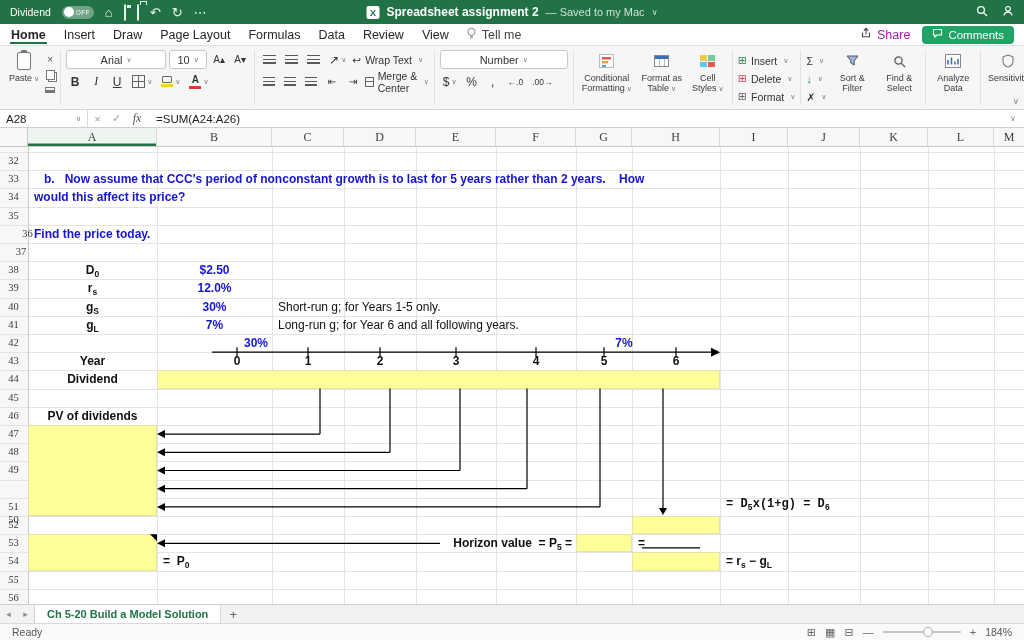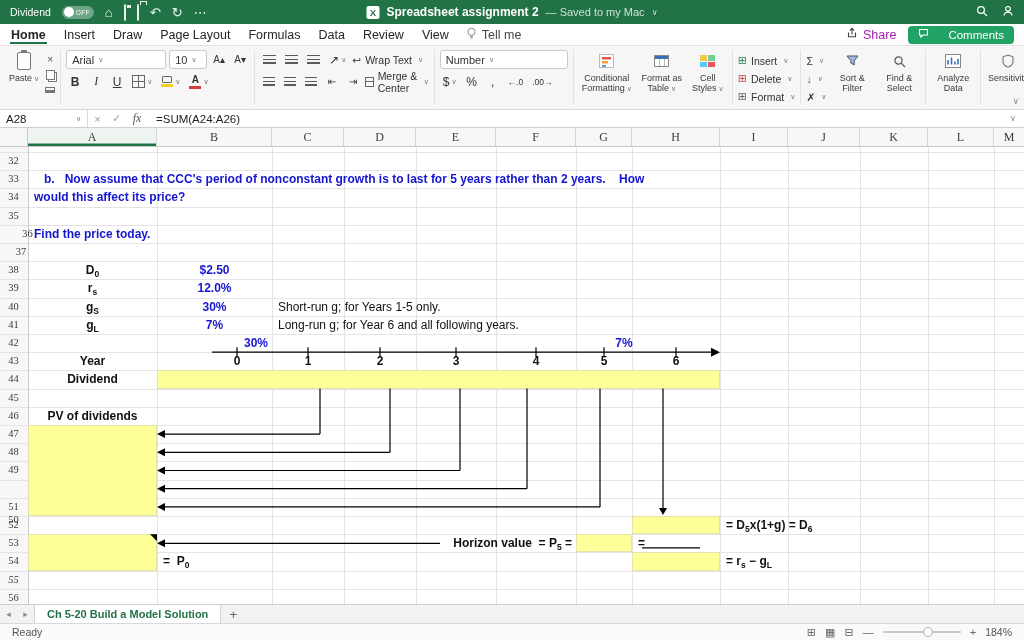--- a/index.html
+++ b/index.html
@@ -26,33 +26,33 @@
 .tb-right{margin-left:auto;display:flex;align-items:center;gap:14px}
 
 
 .menubar{position:absolute;top:24px;left:0;right:0;height:22px;background:#fff;border-bottom:1px solid #e3e3e3;display:flex;align-items:center;padding:0 10px;font-size:12.5px;color:#262626}
 #menu-tabs{display:flex;gap:16px;align-items:center}
 .mtab{cursor:pointer;padding:2px 1px;white-space:nowrap}
 .mtab.active{font-weight:bold;box-shadow:inset 0 -2px 0 var(--excel-green)}
 .tellme{display:flex;align-items:center;gap:5px;margin-left:16px;color:#444;cursor:pointer}
 .menu-right{margin-left:auto;display:flex;align-items:center;gap:12px}
 .share-btn{display:flex;align-items:center;gap:5px;color:#a21caf;cursor:pointer}
-.comments-btn{display:flex;align-items:center;gap:19px;background:var(--comments-green);color:#fff;border-radius:4px;padding:2.5px 10px;font-size:11.5px;cursor:pointer}
+.comments-btn{display:flex;align-items:center;gap:5px;background:var(--comments-green);color:#fff;border-radius:4px;padding:2.5px 10px;font-size:11.5px;cursor:pointer}
 
 
 .ribbon{position:absolute;top:46px;left:0;right:0;height:64px;background:#f6f6f6;border-bottom:1px solid #d8d8d8;display:flex;align-items:flex-start;padding:4px 2px;overflow:hidden}
 .rgroup{display:flex;gap:4px;padding:0 5px;border-right:1px solid #e2e2e2;align-items:flex-start;height:100%}
 .rcol{display:flex;flex-direction:column;gap:3px}
 .rrow{display:flex;gap:3px;align-items:center}
 .rbig{display:flex;flex-direction:column;align-items:center;justify-content:flex-start;font-size:9px;color:#3a3a3a;text-align:center;line-height:1.15;padding:1px 2px;border-radius:3px;cursor:pointer;gap:2px}
 .big-ic{height:20px;display:flex;align-items:center;justify-content:center}
 .rlabel{white-space:normal}
 .dd::after{content:"∨";font-size:7px;color:#777;margin-left:2px}
 .rbtn{height:19px;min-width:18px;display:flex;align-items:center;justify-content:center;font-size:12px;color:#333;border-radius:3px;cursor:pointer;padding:0 3px}
-.rselect{height:19px;background:#fff;border:1px solid #c9c9c9;border-radius:3px;display:flex;align-items:center;justify-content:flex-start;font-size:11px;color:#333;padding:0 5px;cursor:pointer;gap:4px}
+.rselect{height:19px;background:#fff;border:1px solid #c9c9c9;border-radius:3px;display:flex;align-items:center;justify-content:center;font-size:11px;color:#333;padding:0 5px;cursor:pointer;gap:4px}
 .selchev{font-size:7px;color:#777}
 .rsmall{height:15px;display:flex;align-items:center;gap:4px;font-size:10.5px;color:#333;cursor:pointer}
 .mini{font-size:10px;color:#555;height:13px;display:flex;align-items:center;justify-content:center;cursor:pointer}
 .clip{width:14px;height:18px;border:1.5px solid #777;border-radius:2px;position:relative;background:#fff}
 .clip::before{content:"";position:absolute;top:-3px;left:3px;width:6px;height:3px;background:#777;border-radius:1px}
 .ic-copy{width:9px;height:10px;border:1px solid #777;background:#fff;box-shadow:2px 2px 0 -1px #fff,2px 2px 0 0 #777}
 .ic-paint{width:10px;height:6px;border:1px solid #777;border-bottom-width:3px}
 .ic-lines{width:13px;height:10px;background:repeating-linear-gradient(to bottom,#5a5a5a 0 1.4px,transparent 1.4px 3.6px)}
 .ic-border{width:13px;height:13px;border:1px solid #666;background:linear-gradient(#666,#666) center/13px 1px no-repeat,linear-gradient(#666,#666) center/1px 13px no-repeat}
 .colorbtn{display:flex;flex-direction:column;align-items:center;gap:1px}
@@ -500,21 +500,21 @@
       <div class="cell b blue" style="position: absolute; top: 132.4px; left: 157px; width: 115px; text-align: center;">12.0%</div>
       <div class="cell b" style="position: absolute; top: 150.6px; left: 28px; width: 129px; text-align: center;">g<sub>S</sub></div>
       <div class="cell b blue" style="position: absolute; top: 150.6px; left: 157px; width: 115px; text-align: center;">30%</div>
       <div class="cell" style="position: absolute; top: 150.6px; left: 278px;">Short-run g; for Years 1-5 only.</div>
       <div class="cell b" style="position: absolute; top: 168.8px; left: 28px; width: 129px; text-align: center;">g<sub>L</sub></div>
       <div class="cell b blue" style="position: absolute; top: 168.8px; left: 157px; width: 115px; text-align: center;">7%</div>
       <div class="cell" style="position: absolute; top: 168.8px; left: 278px;">Long-run g; for Year 6 and all following years.</div>
       <div class="cell b" style="position: absolute; top: 205.2px; left: 28px; width: 129px; text-align: center;">Year</div>
       <div class="cell b" style="position: absolute; top: 223.4px; left: 28px; width: 129px; text-align: center;">Dividend</div>
       <div class="cell b" style="position: absolute; top: 259.8px; left: 28px; width: 129px; text-align: center;">PV of dividends</div>
-      <div class="cell b" style="position: absolute; top: 369px; left: 726px;">= D<sub>5</sub>x(1+g) = D<sub>6</sub></div>
+      <div class="cell b" style="position: absolute; top: 348px; left: 726px; font-family: Liberation Mono, monospace;">= D<sub>5</sub>x(1+g) = D<sub>6</sub></div>
       <div class="cell b" style="position: absolute; top: 387.2px; right: 452px;">Horizon value  = P<sub>5</sub> =</div>
       <div class="cell b" style="position: absolute; top: 387.2px; left: 638px;">=</div>
       <div class="cell b" style="position: absolute; top: 405.4px; left: 163px;">=  P<sub>0</sub></div>
       <div class="cell b" style="position: absolute; top: 405.4px; left: 726px;">= r<sub>s</sub> − g<sub>L</sub></div>
       <div class="cell b" style="left: 222px; top: 205.2px; width: 30px; height: 18.2px; text-align: center;">0</div>
       <div class="cell b" style="left: 293px; top: 205.2px; width: 30px; height: 18.2px; text-align: center;">1</div>
       <div class="cell b" style="left: 365px; top: 205.2px; width: 30px; height: 18.2px; text-align: center;">2</div>
       <div class="cell b" style="left: 441px; top: 205.2px; width: 30px; height: 18.2px; text-align: center;">3</div>
       <div class="cell b" style="left: 521px; top: 205.2px; width: 30px; height: 18.2px; text-align: center;">4</div>
       <div class="cell b" style="left: 589px; top: 205.2px; width: 30px; height: 18.2px; text-align: center;">5</div>

